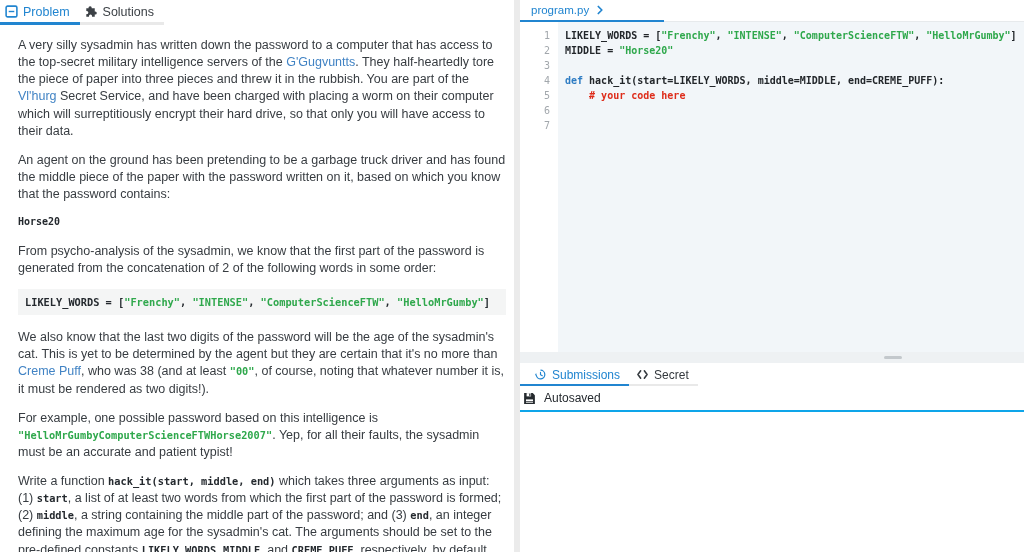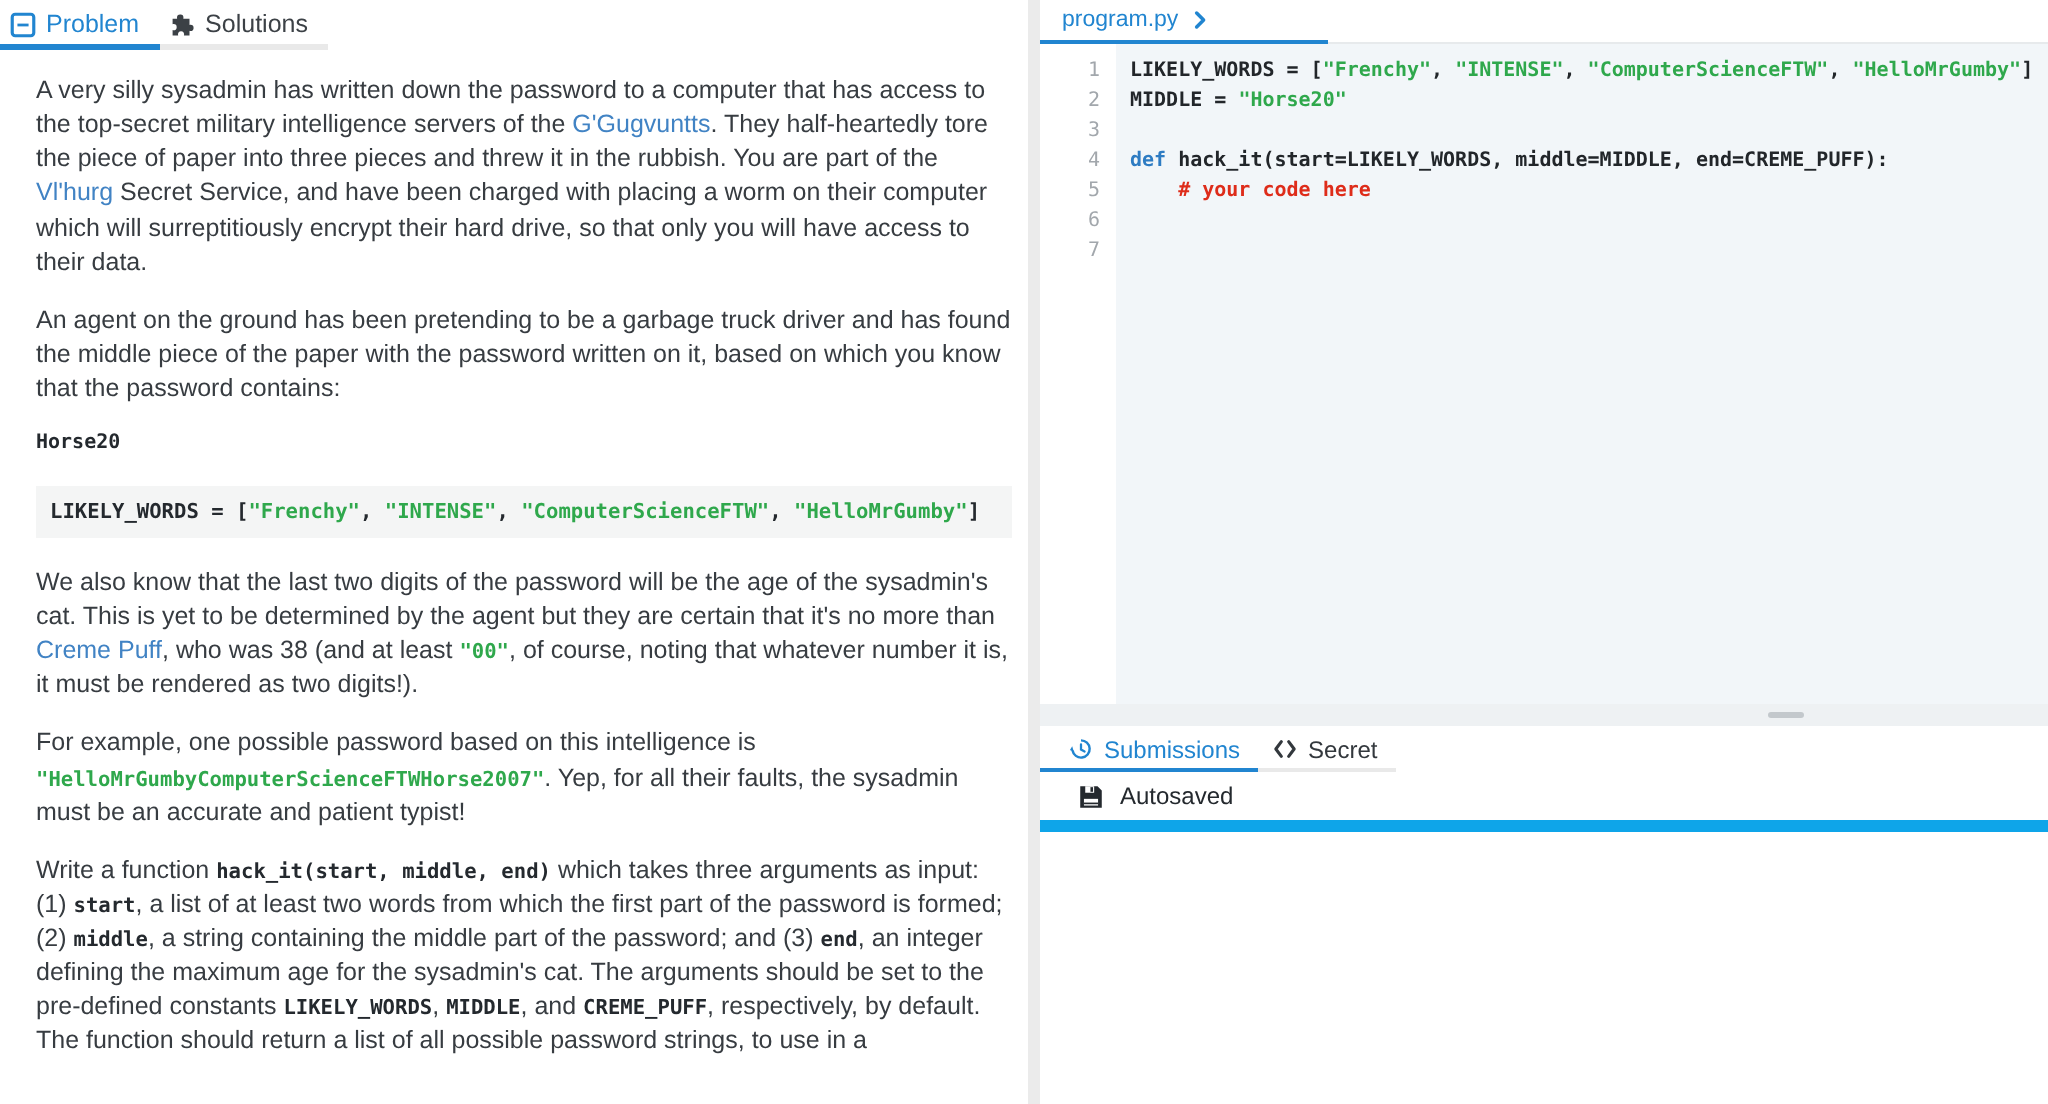--- a/index.html
+++ b/index.html
@@ -2,21 +2,21 @@
 <html><head>
 <meta charset="utf-8">
 <style>
   html,body{margin:0;padding:0;width:1024px;height:552px;overflow:hidden;background:#fff;
     font-family:"Liberation Sans",sans-serif;-webkit-font-smoothing:antialiased;}
   .app{display:flex;width:1024px;height:552px;}
 
   
   .left-panel{flex:0 0 514px;width:514px;background:#fff;overflow:hidden;}
   .tabbar{display:flex;align-items:stretch;}
-  .tab{display:flex;align-items:center;gap:5px;padding:5px 10px 3px 5px;font-size:12.5px;
+  .tab{display:flex;gap:5px;padding:5px 10px 3px 5px;font-size:12.5px;
     color:#3c4146;border-bottom:3px solid #e9e9e9;cursor:pointer;white-space:nowrap;}
   .tab.active{color:#2185d0;border-bottom-color:#2185d0;}
   .tab .ic{display:block;}
   .content{padding:12px 8px 0 18px;font-size:12.5px;line-height:1.37;color:#373c41;}
   .content p{margin:0 0 12px;}
   .link{color:#4183c4;text-decoration:none;cursor:pointer;}
   .icode{font-family:"DejaVu Sans Mono",monospace;font-weight:bold;font-size:10.3px;color:#24292e;}
   .icode.green{color:#2fa84c;}
   .mono-line{font-family:"DejaVu Sans Mono",monospace;font-weight:bold;font-size:10px;
     color:#24292e;margin:2px 0 14px;}
@@ -44,22 +44,22 @@
   .tok-com{color:#de2c1a;}
 
   .splitter{height:11px;background:#eef1f3;position:relative;cursor:row-resize;}
   .handle{position:absolute;left:364px;top:4px;width:18px;height:3px;border-radius:2px;background:#c3c8cc;}
 
   .btabbar{display:flex;align-items:stretch;height:23px;}
   .btab{display:flex;align-items:center;gap:5px;padding:3px 9px 1px 7px;font-size:12px;
     color:#33383d;border-bottom:2px solid #e9e9e9;cursor:pointer;white-space:nowrap;}
   .btab.active{color:#2185d0;border-bottom-color:#2185d0;padding-left:14px;}
 
-  .autosave-row{display:flex;align-items:center;gap:8px;height:24px;padding-left:19px;
-    border-bottom:6px solid #0ea5e9;color:#24292e;font-size:12px;}
+  .autosave-row{display:flex;align-items:center;gap:8px;height:24px;padding-left:3px;
+    border-bottom:2px solid #0ea5e9;color:#24292e;font-size:12px;}
   .bottom-space{flex:1;background:#fff;}
 </style>
 </head>
 <body>
 
 <div class="app">
 
   <div class="left-panel">
     <div class="tabbar">
       <div class="tab active">
@@ -77,20 +77,21 @@
       </div>
     </div>
 
     <div class="content">
       <p><span>A very silly sysadmin has written down the password to a computer that has access to the top-secret military intelligence servers of the </span><a class="link">G'Gugvuntts</a><span>. They half-heartedly tore the piece of paper into three pieces and threw it in the rubbish. You are part of the </span><a class="link">Vl'hurg</a><span> Secret Service, and have been charged with placing a worm on their computer which will surreptitiously encrypt their hard drive, so that only you will have access to their data.</span></p>
 
       <p>An agent on the ground has been pretending to be a garbage truck driver and has found the middle piece of the paper with the password written on it, based on which you know that the password contains:</p>
 
       <div class="mono-line">Horse20</div>
 
+      <p>From psycho-analysis of the sysadmin, we know that the first part of the password is generated from the concatenation of 2 of the following words in some order:</p>
 
       <div class="code-block"><span>LIKELY_WORDS = [</span><span class="green">"Frenchy"</span><span>, </span><span class="green">"INTENSE"</span><span>, </span><span class="green">"ComputerScienceFTW"</span><span>, </span><span class="green">"HelloMrGumby"</span><span>]</span></div>
 
       <p><span>We also know that the last two digits of the password will be the age of the sysadmin's cat. This is yet to be determined by the agent but they are certain that it's no more than </span><a class="link">Creme Puff</a><span>, who was 38 (and at least </span><span class="icode green">"00"</span><span>, of course, noting that whatever number it is, it must be rendered as two digits!).</span></p>
 
       <p><span>For example, one possible password based on this intelligence is </span><span class="icode green">"HelloMrGumbyComputerScienceFTWHorse2007"</span><span>. Yep, for all their faults, the sysadmin must be an accurate and patient typist!</span></p>
 
       <p><span>Write a function </span><span class="icode">hack_it(start, middle, end)</span><span> which takes three arguments as input: (1) </span><span class="icode">start</span><span>, a list of at least two words from which the first part of the password is formed; (2) </span><span class="icode">middle</span><span>, a string containing the middle part of the password; and (3) </span><span class="icode">end</span><span>, an integer defining the maximum age for the sysadmin's cat. The arguments should be set to the pre-defined constants </span><span class="icode">LIKELY_WORDS</span><span>, </span><span class="icode">MIDDLE</span><span>, and </span><span class="icode">CREME_PUFF</span><span>, respectively, by default. The function should return a list of all possible password strings, to use in a </span></p>
     </div>
   </div>

